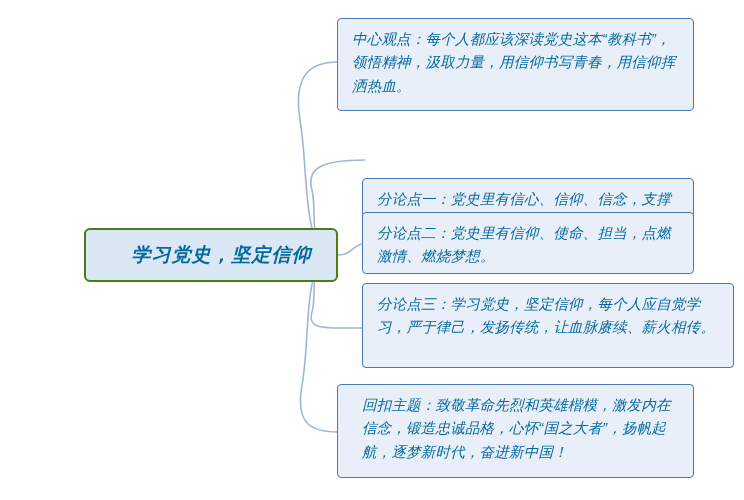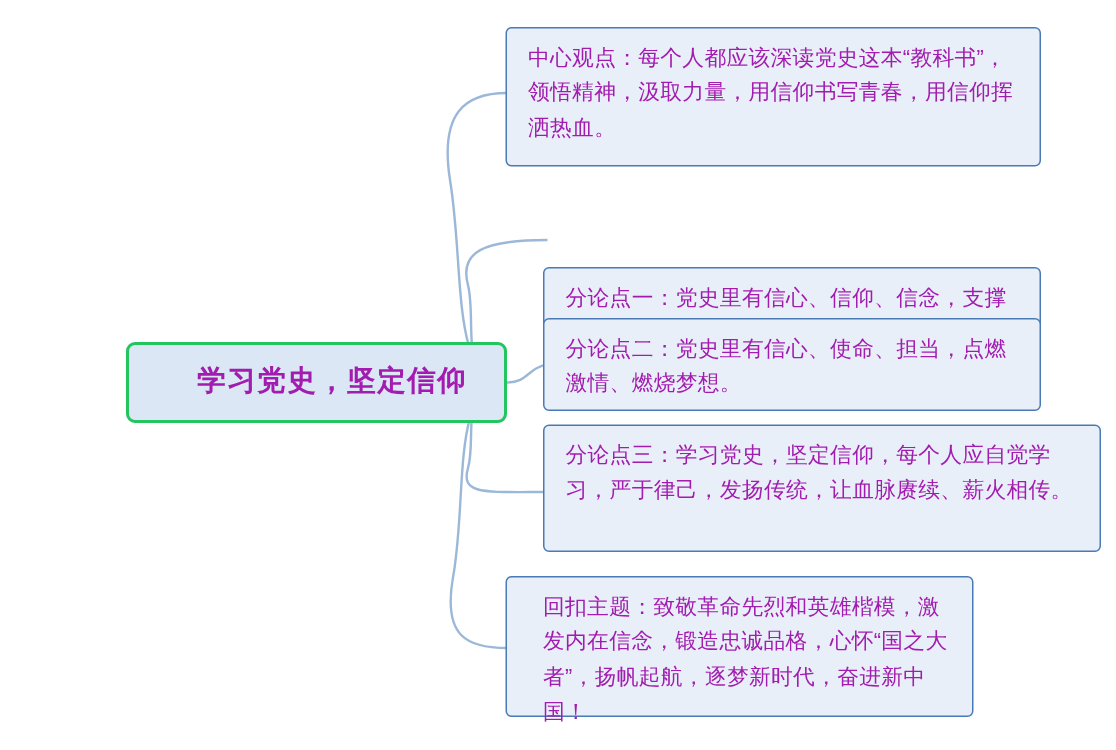--- a/index.html
+++ b/index.html
@@ -26,25 +26,26 @@
     width: 744px;
     height: 500px;
     pointer-events: none;
   }
   .node {
     position: absolute;
     box-sizing: border-box;
     background: #e8eff8;
     border: 1.5px solid #4a7ab5;
     border-radius: 4px;
-    color: #a21caf;
+    color: #0369a1;
+    font-style: italic;
   }
   .root-node {
     background: #dbe7f4;
-    border: 2px solid #22c55e;
+    border: 2px solid #4d7c0f;
     border-radius: 6px;
     display: flex;
     align-items: center;
     justify-content: center;
     text-align: center;
     font-size: 19px;
     font-weight: bold;
     letter-spacing: 1px;
     line-height: 1.3;
     padding-left: 21px;
@@ -81,24 +82,24 @@
 
   <div class="node branch-node" style="left:337px; top:18px; width:357px; height:93px;">
     <span class="branch-text">中心观点：每个人都应该深读党史这本“教科书”，领悟精神，汲取力量，用信仰书写青春，用信仰挥洒热血。</span>
   </div>
 
   <div class="node branch-node" style="left:362px; top:130px; width:332px; height:62px;margin-top:48px;">
     <span class="branch-text">分论点一：党史里有信心、信仰、信念，支撑起民族崛起。</span>
   </div>
 
   <div class="node branch-node" style="left:362px; top:212px; width:332px; height:62px;">
-    <span class="branch-text">分论点二：党史里有信心、使命、担当，点燃激情、燃烧梦想。</span>
+    <span class="branch-text">分论点二：党史里有信仰、使命、担当，点燃激情、燃烧梦想。</span>
   </div>
 
   <div class="node branch-node" style="left:362px; top:283px; width:372px; height:85px;">
     <span class="branch-text">分论点三：学习党史，坚定信仰，每个人应自觉学习，严于律己，发扬传统，让血脉赓续、薪火相传。</span>
   </div>
 
-  <div class="node branch-node" style="left:337px; top:384px; width:312px; height:94px;padding-left:24px;">
+  <div class="node branch-node" style="left:337px; top:384px; width:357px; height:94px;padding-left:24px;">
     <span class="branch-text">回扣主题：致敬革命先烈和英雄楷模，激发内在信念，锻造忠诚品格，心怀“国之大者”，扬帆起航，逐梦新时代，奋进新中国！</span>
   </div>
 
 </div>
 
 </body></html>

